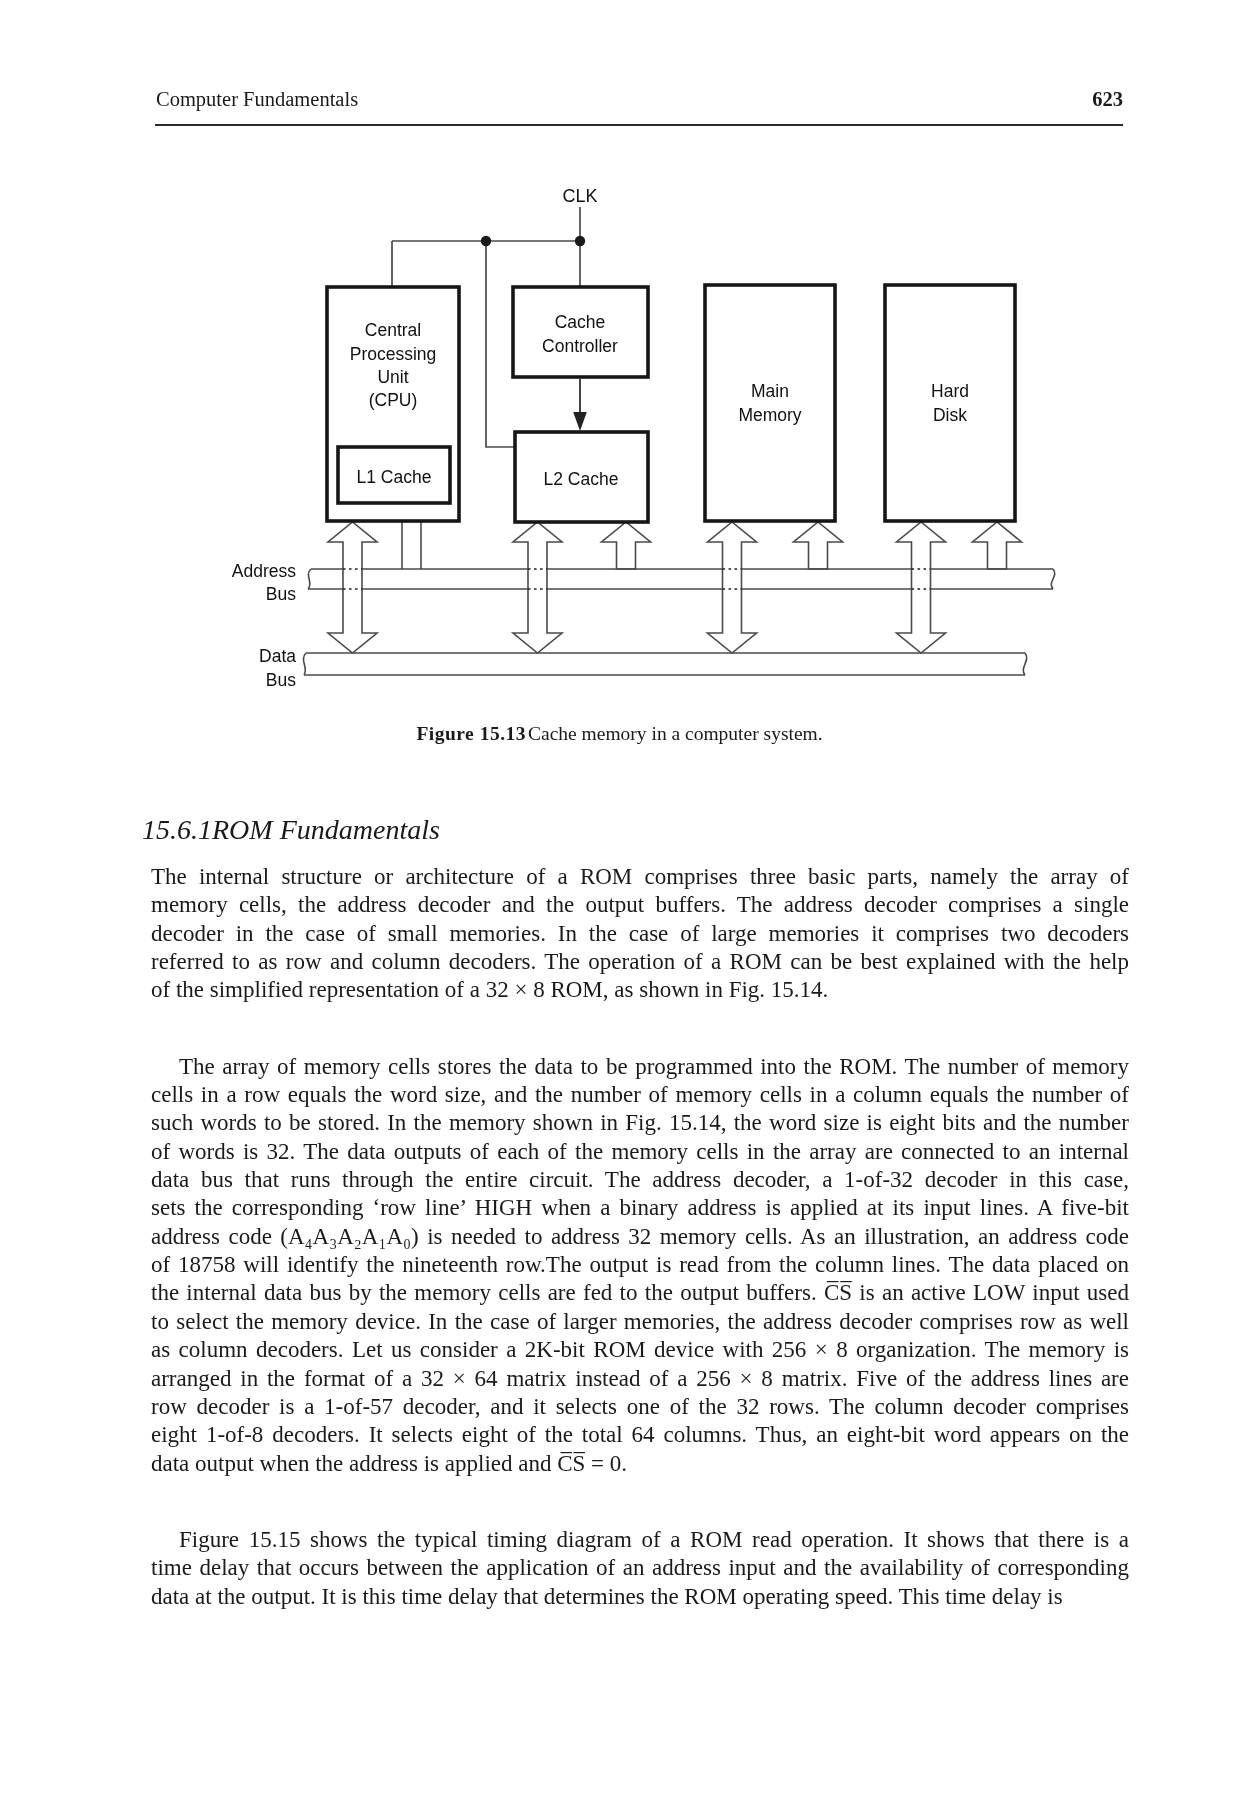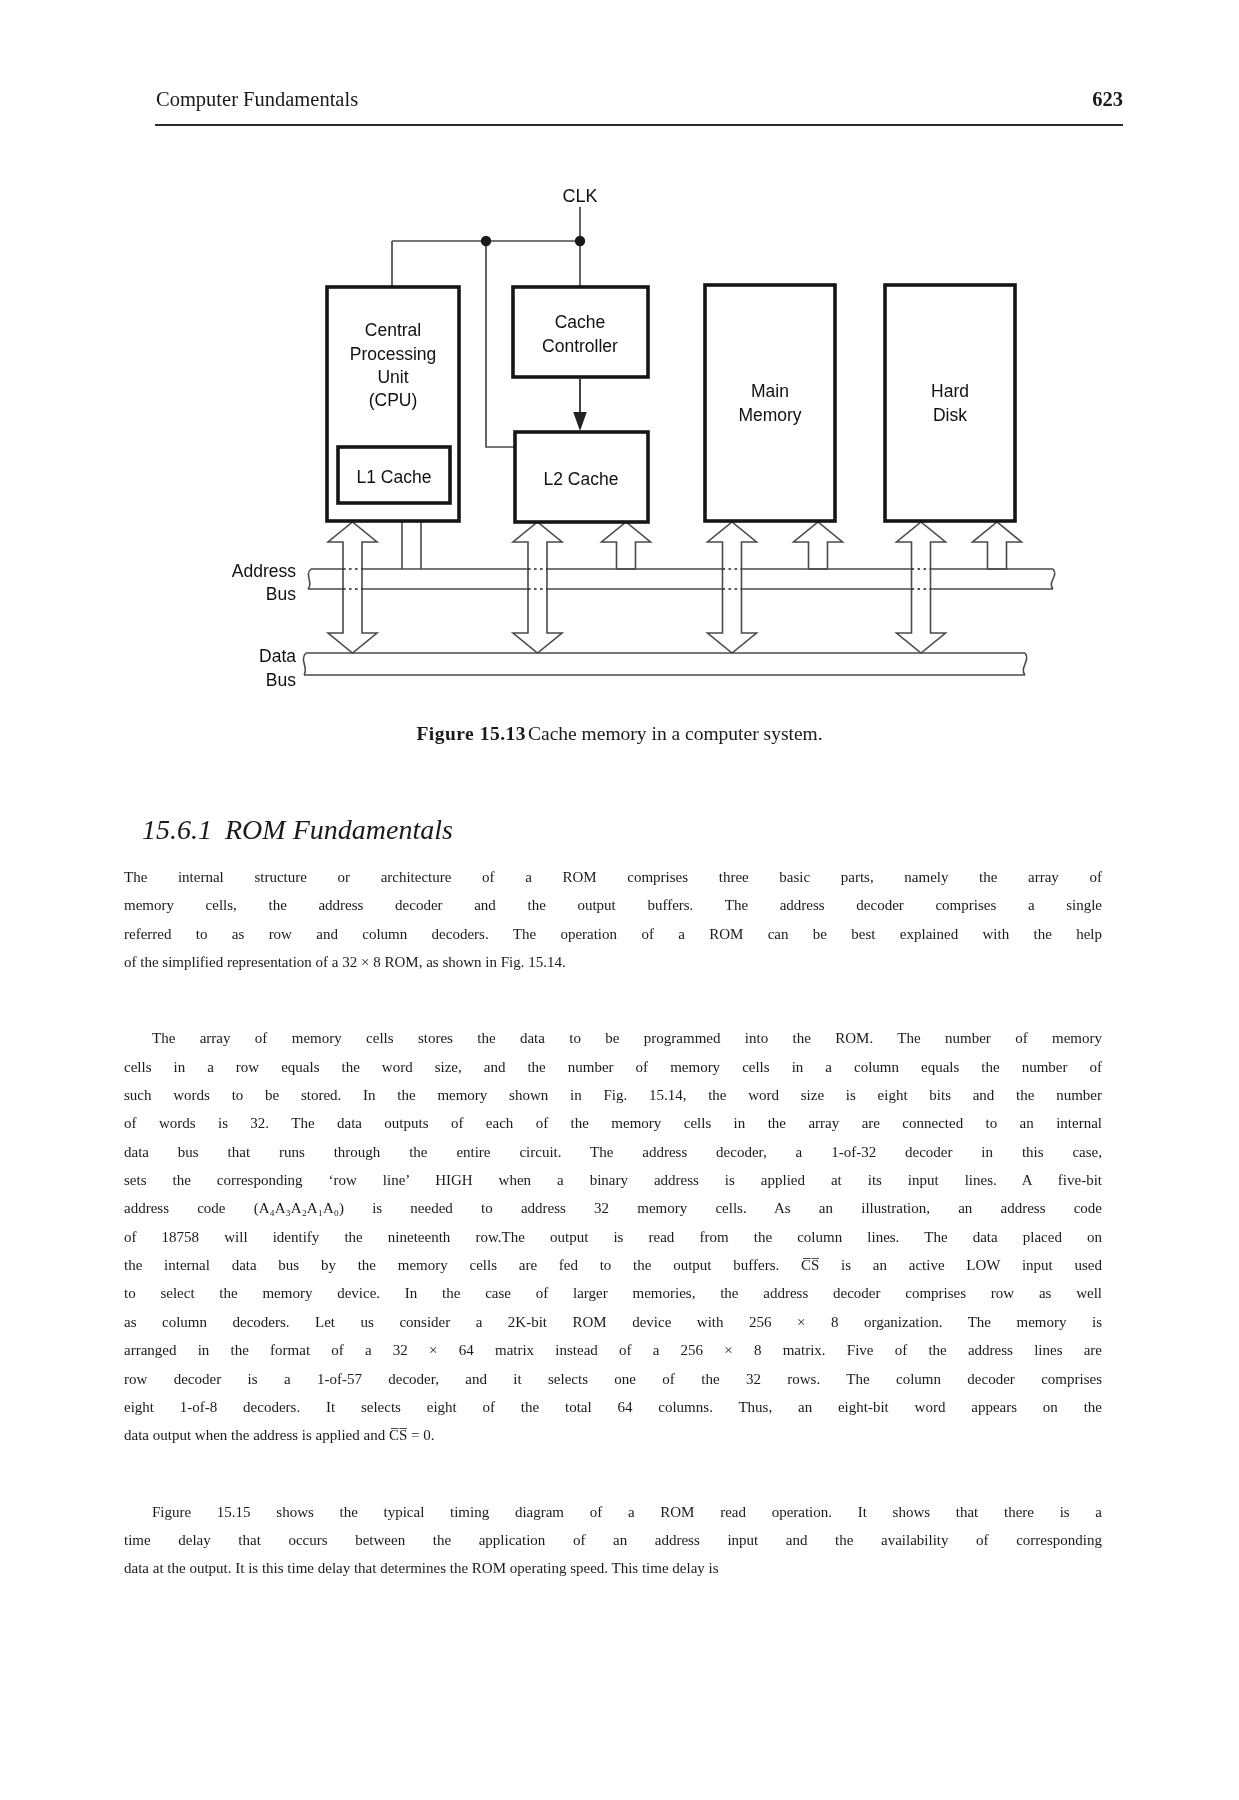--- a/index.html
+++ b/index.html
@@ -18,24 +18,24 @@
   .boxlabel{font-size:17.5px;}
   .buslabel{font-size:17.5px;}
   .clk{font-size:18px;}
 
   
   #caption{position:absolute;left:0;top:723px;width:1239px;text-align:center;font-size:19.5px;}
   #caption .cap-label{font-weight:bold;margin-right:2px;letter-spacing:.5px;text-align:right;}
 
   
   #sechead{position:absolute;left:142px;top:814px;font-style:italic;font-size:28px;}
-  #sechead .secnum{margin-right:13px;}
+  #sechead .secnum{}
 
   
-  #bodytext{position:absolute;left:124px;top:863px;width:978px;font-size:15px;line-height:28.35px;}
+  #bodytext{position:absolute;left:151px;top:863px;width:978px;font-size:23px;line-height:28.35px;}
   .bodyline{text-align:justify;text-align-last:justify;white-space:normal;}
   .bodyline.last{text-align-last:left;}
   .bodyline.indent{text-indent:28px;margin-top:48px;}
 </style>
 </head>
 <body>
 
 <div id="page">
 
   <div id="runhead">
@@ -141,20 +141,21 @@
   </div>
 
   <div id="sechead">
     <span class="secnum">15.6.1</span><span>ROM Fundamentals</span>
   </div>
 
   <div id="bodytext">
     <div class="para">
         <div class="bodyline">The internal structure or architecture of a ROM comprises three basic parts, namely the array of</div>
         <div class="bodyline">memory cells, the address decoder and the output buffers. The address decoder comprises a single</div>
+        <div class="bodyline">decoder in the case of small memories. In the case of large memories it comprises two decoders</div>
         <div class="bodyline">referred to as row and column decoders. The operation of a ROM can be best explained with the help</div>
         <div class="bodyline last">of the simplified representation of a 32 × 8 ROM, as shown in Fig. 15.14.</div>
       </div>
     <div class="para">
         <div class="bodyline indent">The array of memory cells stores the data to be programmed into the ROM. The number of memory</div>
         <div class="bodyline">cells in a row equals the word size, and the number of memory cells in a column equals the number of</div>
         <div class="bodyline">such words to be stored. In the memory shown in Fig. 15.14, the word size is eight bits and the number</div>
         <div class="bodyline">of words is 32. The data outputs of each of the memory cells in the array are connected to an internal</div>
         <div class="bodyline">data bus that runs through the entire circuit. The address decoder, a 1-of-32 decoder in this case,</div>
         <div class="bodyline">sets the corresponding ‘row line’ HIGH when a binary address is applied at its input lines. A five-bit</div>

